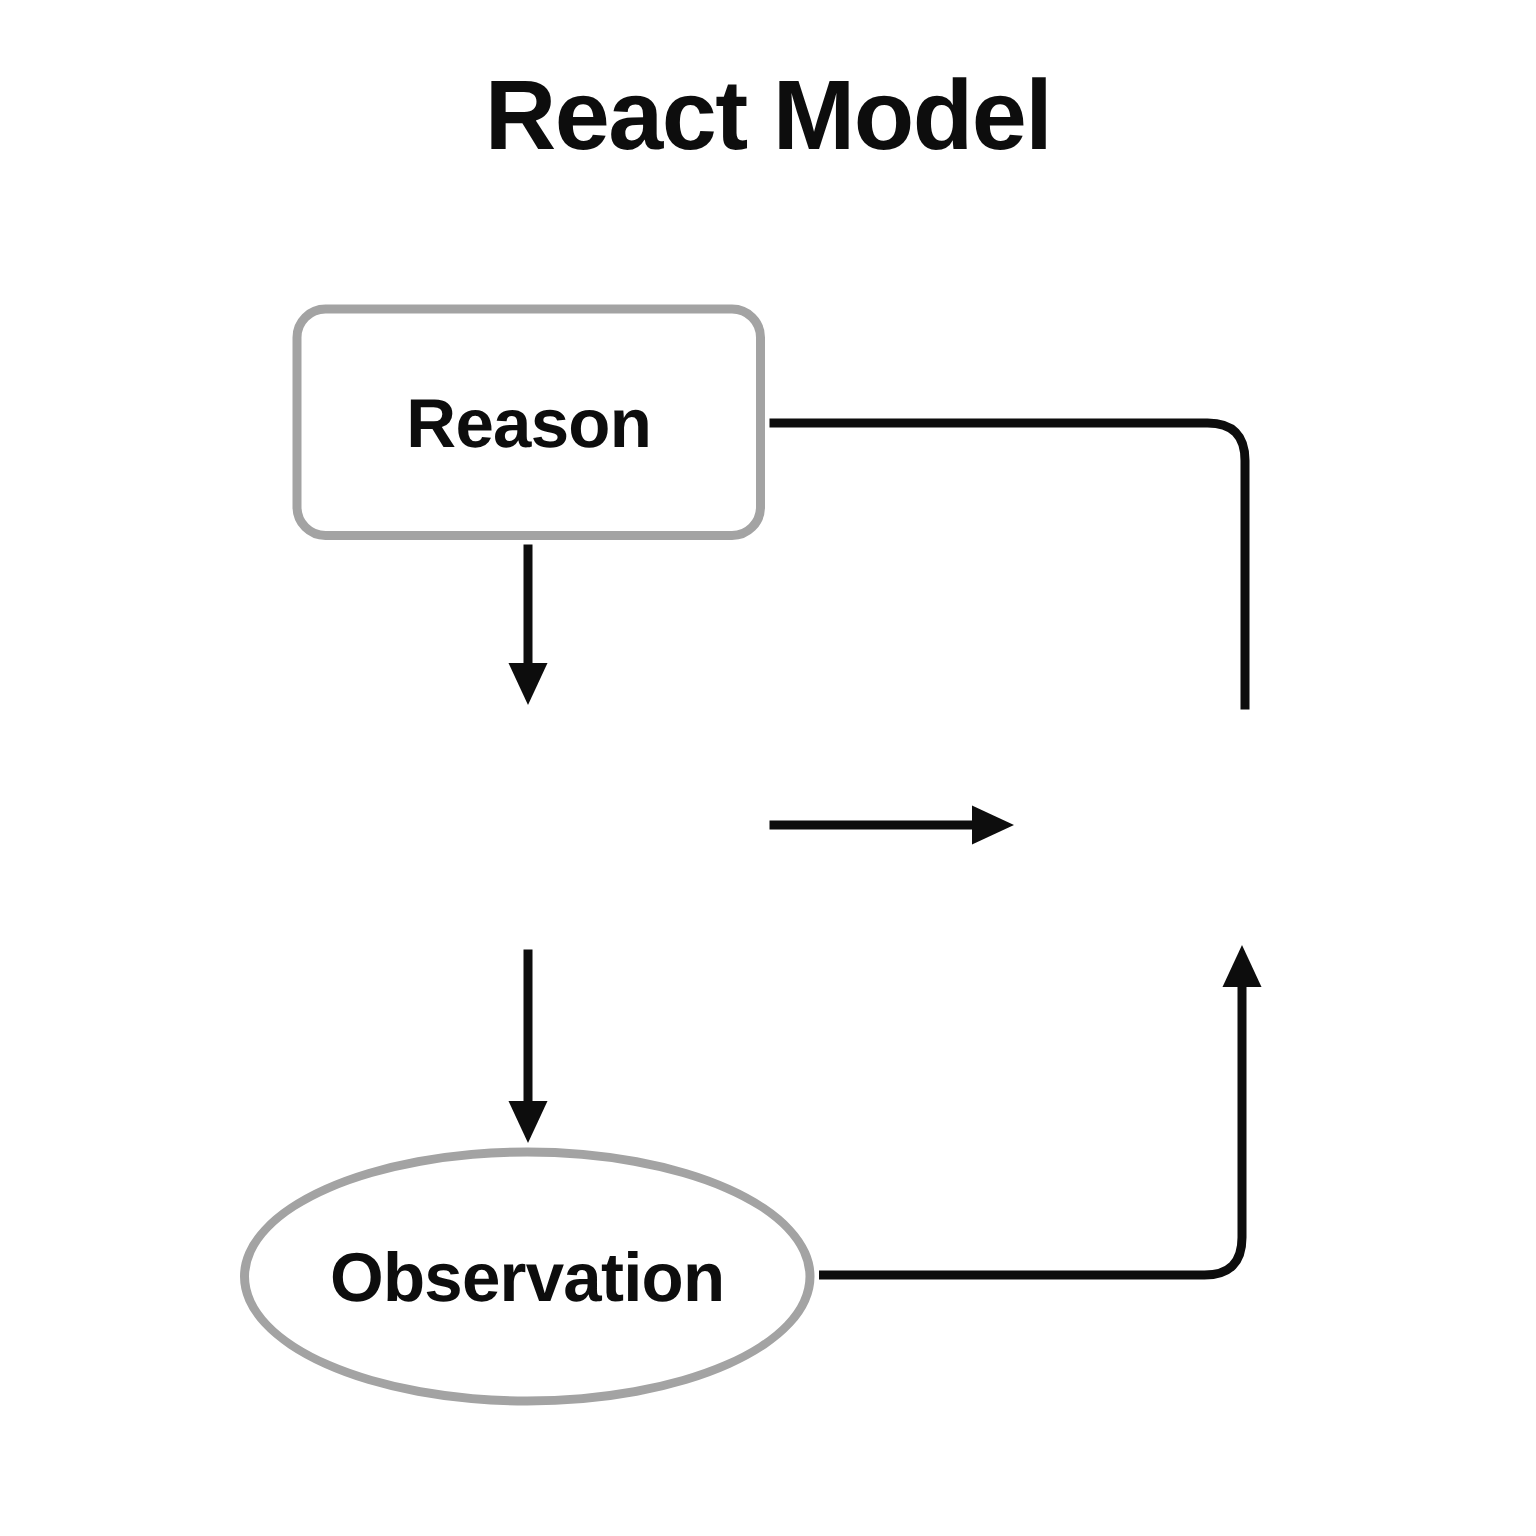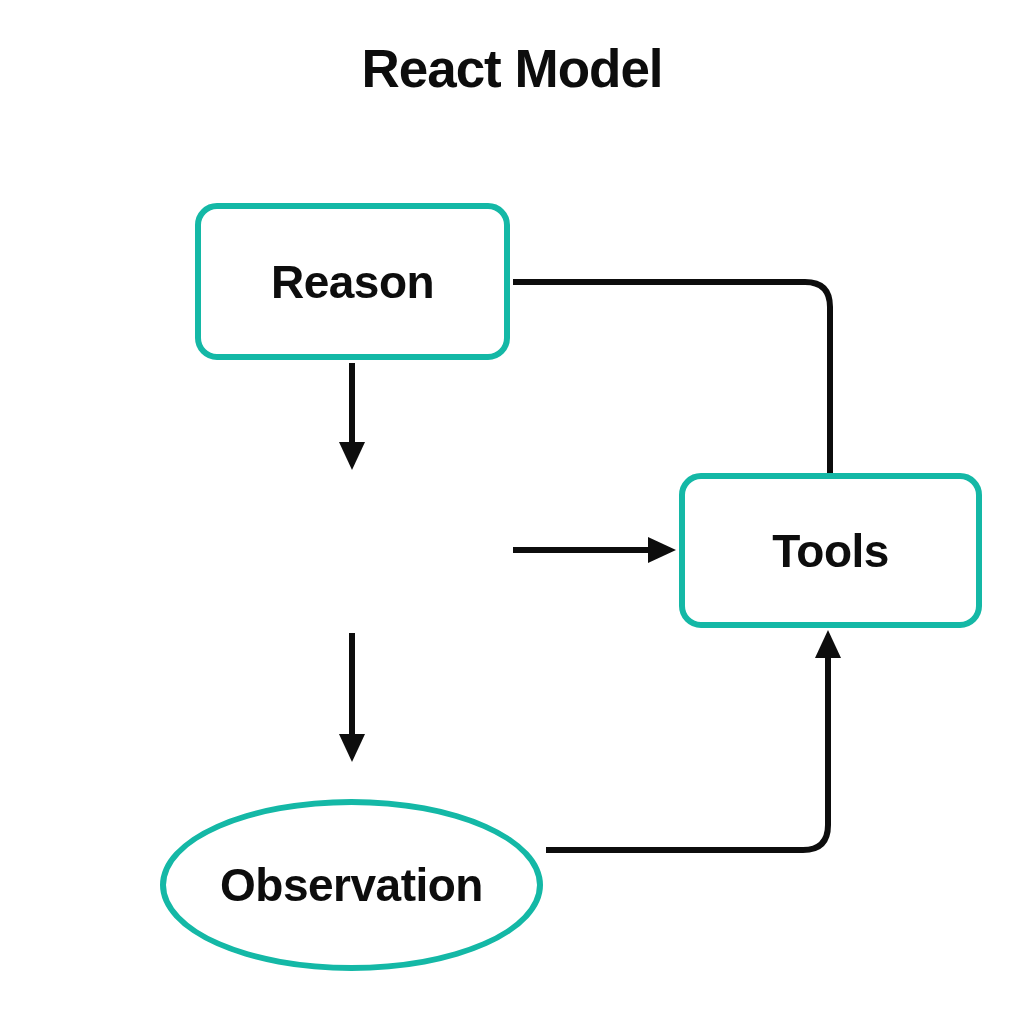--- a/index.html
+++ b/index.html
@@ -11,49 +11,49 @@
     background: #ffffff;
     font-family: "Liberation Sans", "DejaVu Sans", sans-serif;
     overflow: hidden;
   }
   .title {
     position: absolute;
     left: 0;
     top: 38px;
     width: 1024px;
     text-align: center;
-    font-size: 53px;
+    font-size: 66px;
     font-weight: 700;
     letter-spacing: -1px;
     color: #0d0d0d;
   }
   .edges-layer {
     position: absolute;
     left: 0; top: 0;
     width: 1024px;
     height: 1024px;
   }
   .node {
     position: absolute;
     display: flex;
     align-items: center;
     justify-content: center;
     background: #ffffff;
-    border: 6px solid #14b8a6;
+    border: 6px solid #a3a3a3;
     color: #0d0d0d;
     font-size: 46px;
     font-weight: 700;
     letter-spacing: -0.5px;
   }
   .rect-node { border-radius: 22px; }
   .ellipse-node { border-radius: 50%; }
   #node-reason  { left: 195px; top: 203px; width: 315px; height: 157px; }
   #node-action  { left: 195px; top: 473px; width: 315px; height: 157px; }
   #node-tools   { left: 679px; top: 473px; width: 303px; height: 155px; }
-  #node-observation { left: 160px; top: 799px; width: 383px; height: 172px; }
+  #node-observation { left: 160px; top: 765px; width: 383px; height: 172px; }
 </style>
 </head>
 <body>
 
 <div class="canvas">
 
   <div class="title">React Model</div>
 
   <svg class="edges-layer" width="1024" height="1024" viewBox="0 0 1024 1024" fill="none" xmlns="http://www.w3.org/2000/svg">
 
@@ -80,21 +80,18 @@
       <path d="M 546 850 L 803 850 Q 828 850 828 825 L 828 652" stroke="#0d0d0d" stroke-width="6" fill="none"></path>
       <polygon points="828,630 815,658 841,658" fill="#0d0d0d"></polygon>
     </g>
   </svg>
 
   <div class="node rect-node" id="node-reason">
     <span>Reason</span>
   </div>
 
 
-  <div class="node rect-node" id="node-tools">
-    <span>Tools</span>
-  </div>
 
   <div class="node ellipse-node" id="node-observation">
     <span>Observation</span>
   </div>
 
 </div>
 
 </body></html>

